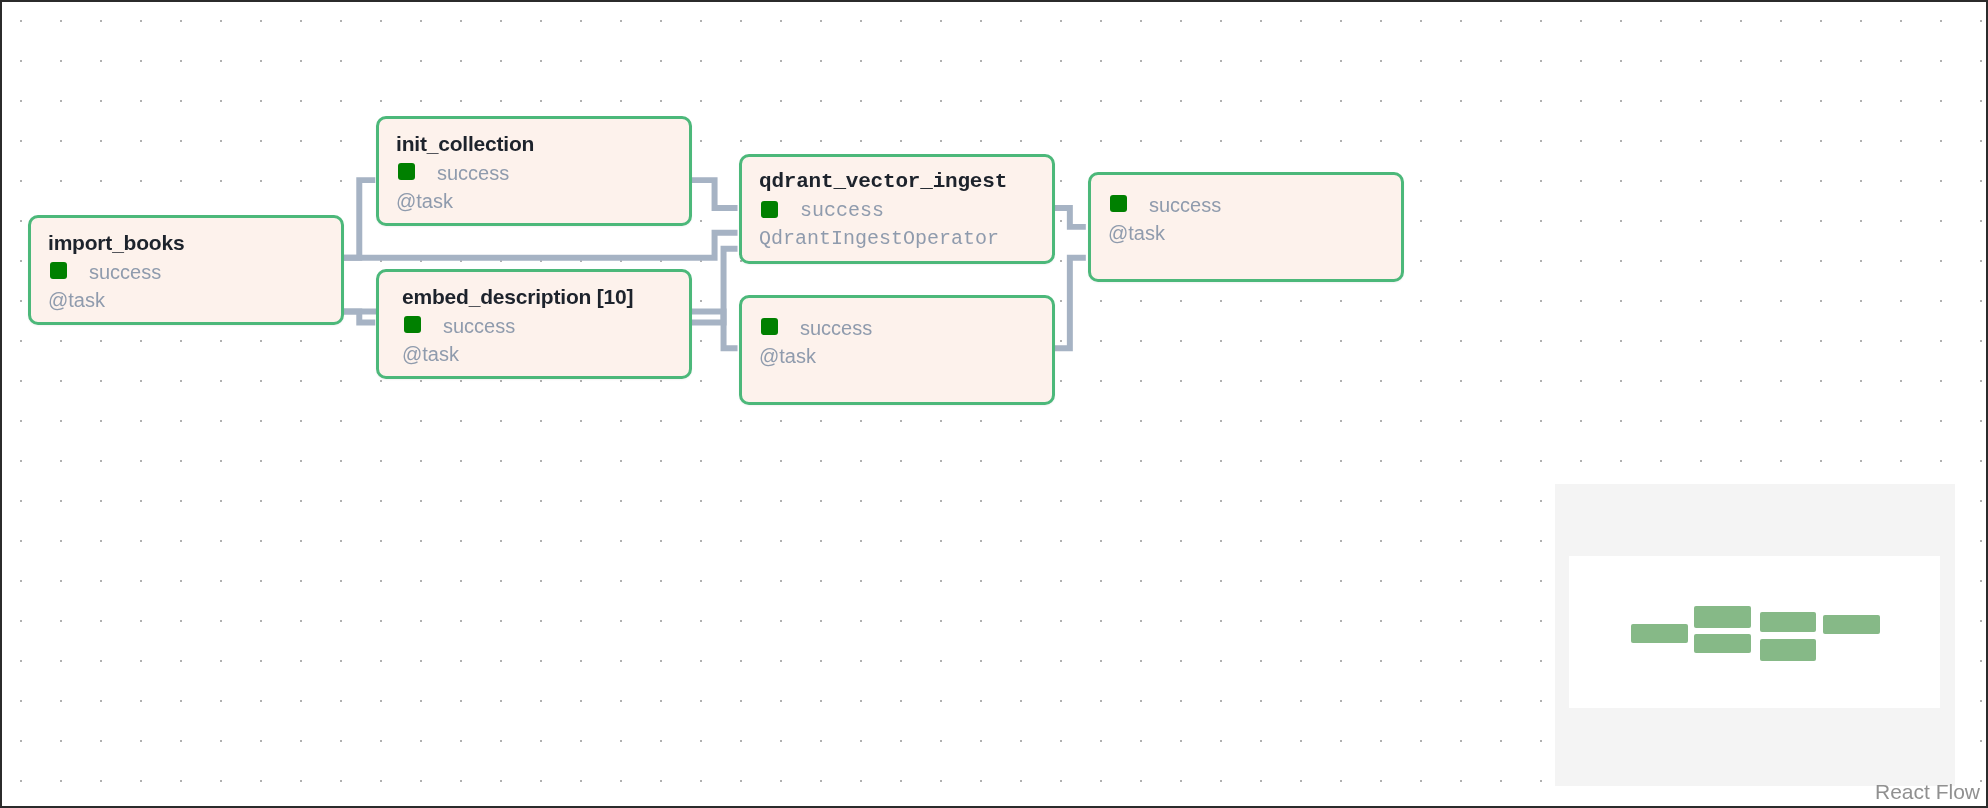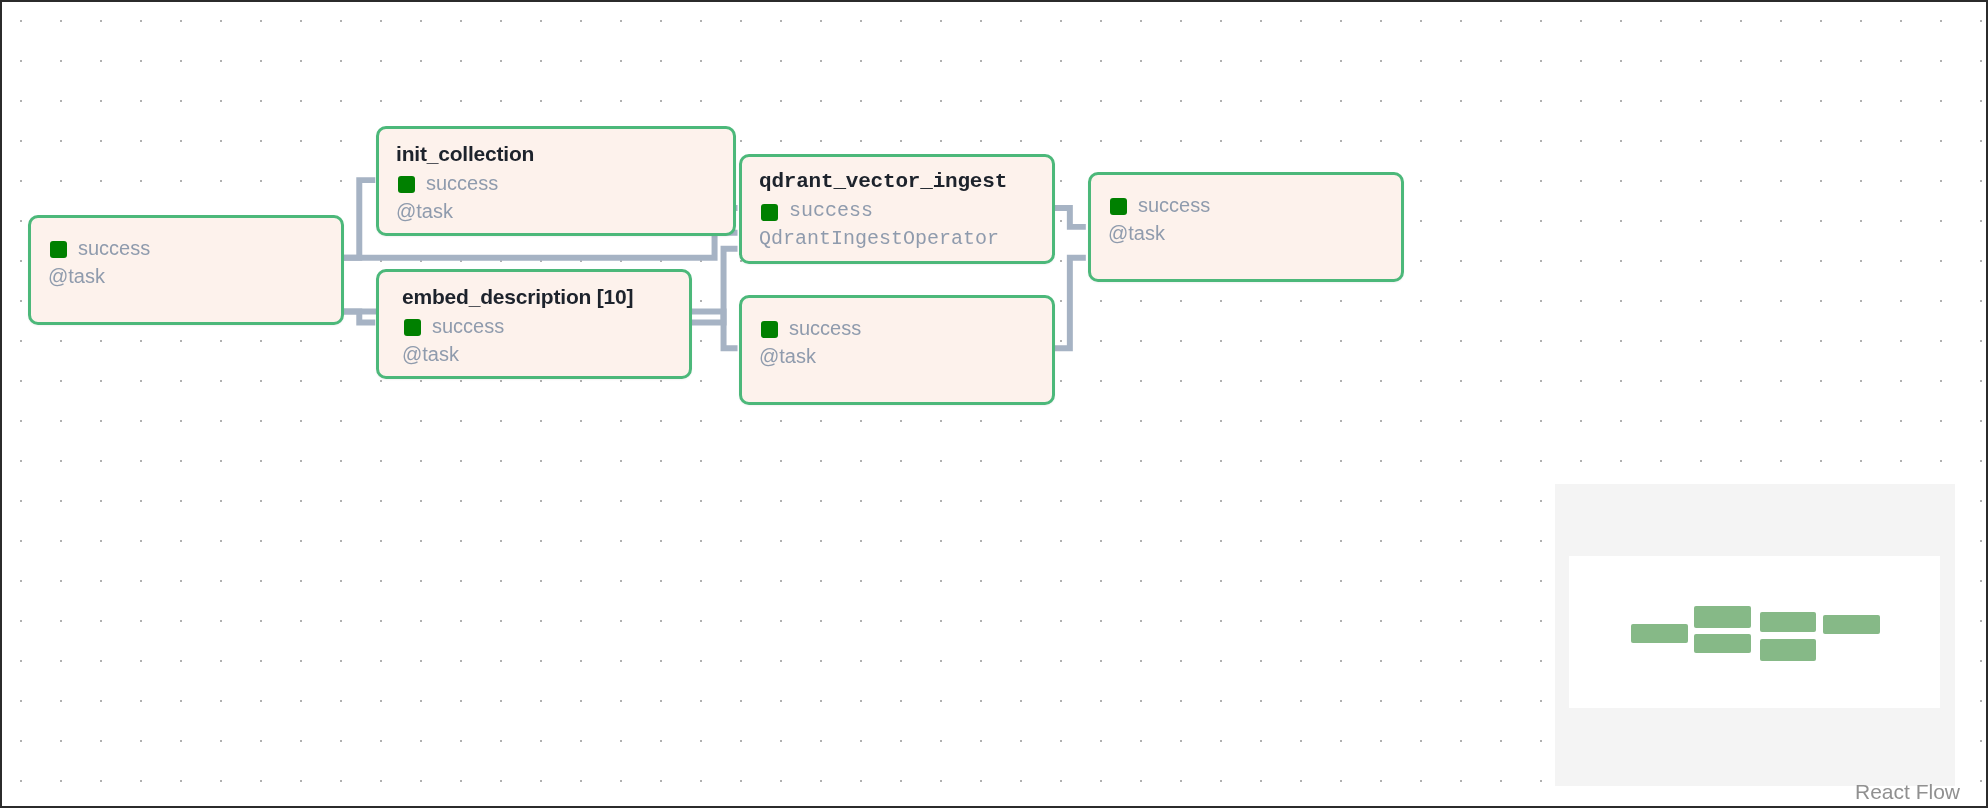--- a/index.html
+++ b/index.html
@@ -55,23 +55,23 @@
   .node-title {
     font-size: 21px;
     font-weight: bold;
     color: #1d232c;
     letter-spacing: -0.2px;
     line-height: 1.15;
     white-space: nowrap;
   }
   .node-status-row {
     display: flex;
-    align-items: flex-end;
+    align-items: flex-start;
     margin-top: 7px;
-    gap: 11px;
+    gap: 22px;
   }
   .status-square {
     width: 17px;
     height: 17px;
     border-radius: 3px;
     background: #008000;
     flex: 0 0 auto;
     margin-left: 2px;
   }
   .status-label {
@@ -106,21 +106,21 @@
     height: 152px;
     background: #ffffff;
   }
   .mm-node {
     position: absolute;
     background: #86b987;
     border-radius: 2px;
   }
   #reactflow-attribution {
     position: absolute;
-    right: 26px;
+    right: 6px;
     bottom: 4px;
     font-size: 21px;
     color: #909090;
     z-index: 6;
     line-height: 1;
     white-space: nowrap;
     text-align: center;
   }
 </style>
 </head>
@@ -134,27 +134,28 @@
       <path class="edge-path" d="M 690 179 L 714 179 L 714 207 L 737 207" stroke="#a6b3c4"></path>
       <path class="edge-path" d="M 342 257 L 714 257 L 714 232 L 737 232" stroke="#a6b3c4"></path>
       <path class="edge-path" d="M 690 322 L 723 322 L 723 248 L 737 248" stroke="#a6b3c4"></path>
       <path class="edge-path" d="M 342 311 L 723 311 L 723 348 L 737 348" stroke="#a6b3c4"></path>
       <path class="edge-path" d="M 1053 207 L 1070 207 L 1070 226 L 1086 226" stroke="#a6b3c4"></path>
       <path class="edge-path" d="M 1053 348 L 1070 348 L 1070 257 L 1086 257" stroke="#a6b3c4"></path>
     </svg>
 
   <div id="nodes-layer">
       <div class="node" style="left: 26px; top: 213px; width: 316px; height: 110px; background: rgb(253, 242, 236); border-color: rgb(76, 184, 122);">
-        <div class="node-status-row">
-          <span class="status-square" style="background: rgb(0, 128, 0);"></span>
-          <span class="status-label">success</span>
-        </div>
-        <div class="node-sub">@task</div>
-      </div>
-      <div class="node" style="left: 374px; top: 124px; width: 360px; height: 110px; background: rgb(253, 242, 236); border-color: rgb(76, 184, 122);">
+        <div class="node-title">import_books</div>
+        <div class="node-status-row">
+          <span class="status-square" style="background: rgb(0, 128, 0);"></span>
+          <span class="status-label">success</span>
+        </div>
+        <div class="node-sub">@task</div>
+      </div>
+      <div class="node" style="left: 374px; top: 114px; width: 316px; height: 110px; background: rgb(253, 242, 236); border-color: rgb(76, 184, 122);">
         <div class="node-title">init_collection</div>
         <div class="node-status-row">
           <span class="status-square" style="background: rgb(0, 128, 0);"></span>
           <span class="status-label">success</span>
         </div>
         <div class="node-sub">@task</div>
       </div>
       <div class="node" style="left: 374px; top: 267px; width: 316px; height: 110px; background: rgb(253, 242, 236); border-color: rgb(76, 184, 122); padding-left: 23px;">
         <div class="node-title">embed_description [10]</div>
         <div class="node-status-row">

